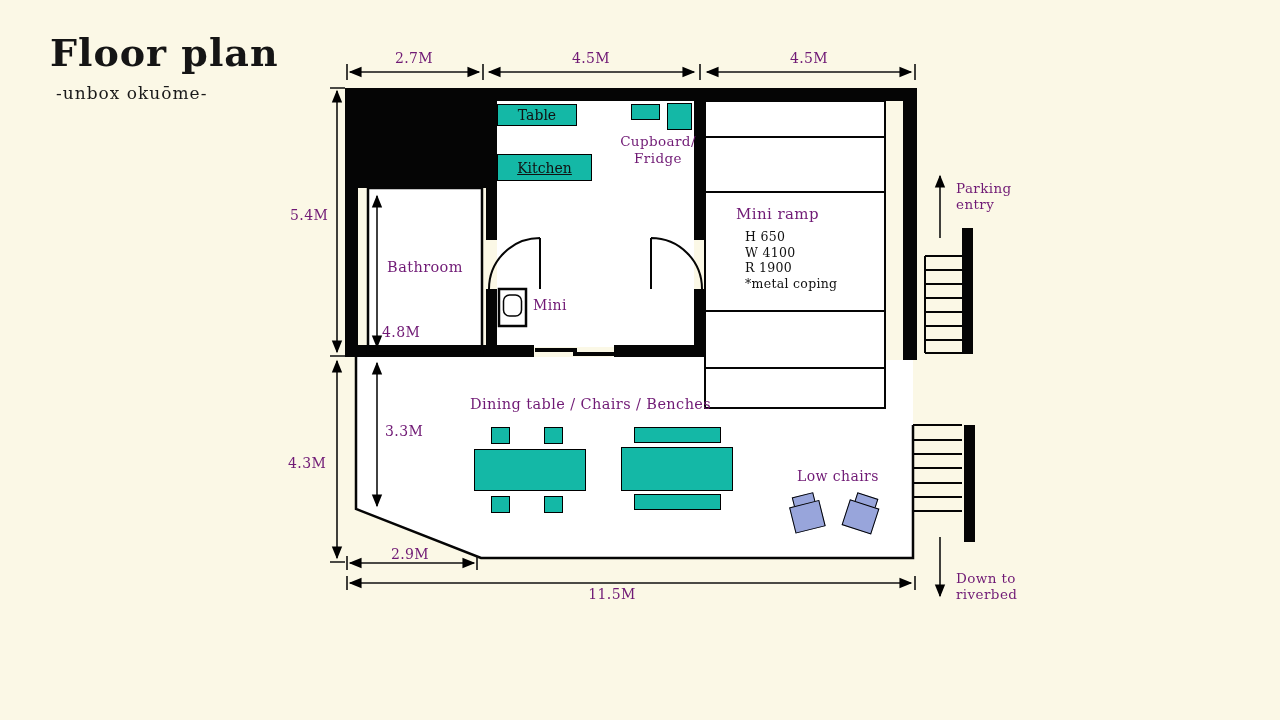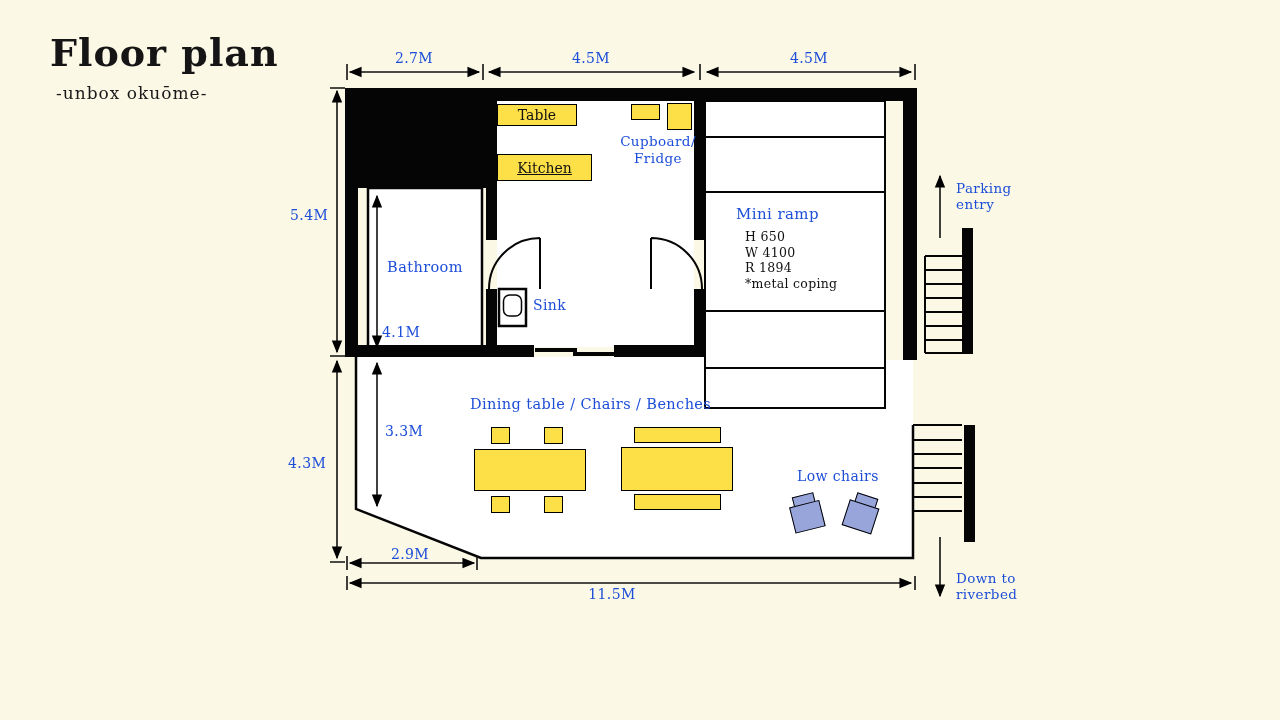--- a/index.html
+++ b/index.html
@@ -8,26 +8,26 @@
     background:#fbf8e6;
     font-family:"DejaVu Serif", serif;color:#111;
   }
   .title-block{position:absolute;left:50px;top:30px;}
   .title-block h1{
     margin:0;font-size:38px;font-weight:600;letter-spacing:1px;color:#151515;
     font-family:"DejaVu Serif", serif;
   }
   .subtitle{font-size:17px;letter-spacing:1px;margin-top:8px;margin-left:6px;color:#1a1a1a;}
   svg.plan{position:absolute;left:0;top:0;width:1280px;height:720px;}
-  .plabel{position:absolute;font-size:14px;color:#1d4ed8;letter-spacing:.4px;line-height:1.15;}
+  .plabel{position:absolute;font-size:14px;color:#701a75;letter-spacing:.4px;line-height:1.15;}
   .center{text-align:center;}
   .right{text-align:left;}
   .pre{white-space:pre-line;}
   .furn{
-    position:absolute;background:#fde047;border:1.6px solid #000;box-sizing:border-box;
+    position:absolute;background:#14b8a6;border:1.6px solid #000;box-sizing:border-box;
   }
   .lbl-box{display:flex;align-items:center;justify-content:center;font-size:14px;}
   .lowchair{position:absolute;width:34px;height:38px;}
   .lc-back{position:absolute;left:5px;top:0;width:22px;height:12px;background:#98a5db;border:1.5px solid #000;box-sizing:border-box;}
   .lc-seat{position:absolute;left:0;top:9px;width:31px;height:27px;background:#98a5db;border:1.5px solid #000;box-sizing:border-box;}
   .specs{position:absolute;left:745px;top:229px;font-size:12.5px;line-height:15.5px;letter-spacing:.3px;}
   .specs span{display:block;}
   .footer{position:absolute;left:0;bottom:0;width:1280px;height:100px;}
   .footer svg{position:absolute;left:0;top:0;width:1280px;height:100px;}
   .f-left{position:absolute;left:64px;top:58px;font-size:16.5px;letter-spacing:1.5px;}
@@ -116,34 +116,34 @@
       <line x1="940" y1="238" x2="940" y2="176" marker-end="url(#arr)"></line>
       <line x1="940" y1="537" x2="940" y2="596" marker-end="url(#arr)"></line>
     </g>
   </svg>
 
   <div class="plabel center" style="left:384px;top:50px;width:60px;">2.7M</div>
   <div class="plabel center" style="left:561px;top:50px;width:60px;">4.5M</div>
   <div class="plabel center" style="left:779px;top:50px;width:60px;">4.5M</div>
   <div class="plabel right" style="left:290px;top:207px;width:40px;">5.4M</div>
   <div class="plabel right" style="left:288px;top:455px;width:40px;">4.3M</div>
-  <div class="plabel" style="left:382px;top:324px;">4.1M</div>
+  <div class="plabel" style="left:382px;top:324px;">4.8M</div>
   <div class="plabel" style="left:385px;top:423px;">3.3M</div>
   <div class="plabel center" style="left:380px;top:546px;width:60px;">2.9M</div>
   <div class="plabel center" style="left:582px;top:586px;width:60px;">11.5M</div>
 
   <div class="plabel center" style="left:368px;top:259px;width:114px;font-size:14.5px;">Bathroom</div>
-  <div class="plabel" style="left:533px;top:297px;">Sink</div>
+  <div class="plabel" style="left:533px;top:297px;">Mini</div>
   <div class="plabel pre center" style="left:612px;top:133px;width:92px;font-size:13.5px;line-height:17px;">Cupboard/
 Fridge</div>
   <div class="plabel" style="left:736px;top:206px;font-size:15px;">Mini ramp</div>
   <div class="specs">
     <span>H 650</span>
     <span>W 4100</span>
-    <span>R 1894</span>
+    <span>R 1900</span>
     <span>*metal coping</span>
   </div>
   <div class="plabel" style="left:470px;top:396px;font-size:14.5px;">Dining table / Chairs / Benches</div>
   <div class="plabel" style="left:797px;top:468px;">Low chairs</div>
 
   <div class="plabel pre" style="left:956px;top:180px;font-size:13.5px;line-height:16px;">Parking
 entry</div>
   <div class="plabel pre" style="left:956px;top:570px;font-size:13.5px;line-height:16px;">Down to
 riverbed</div>
 

